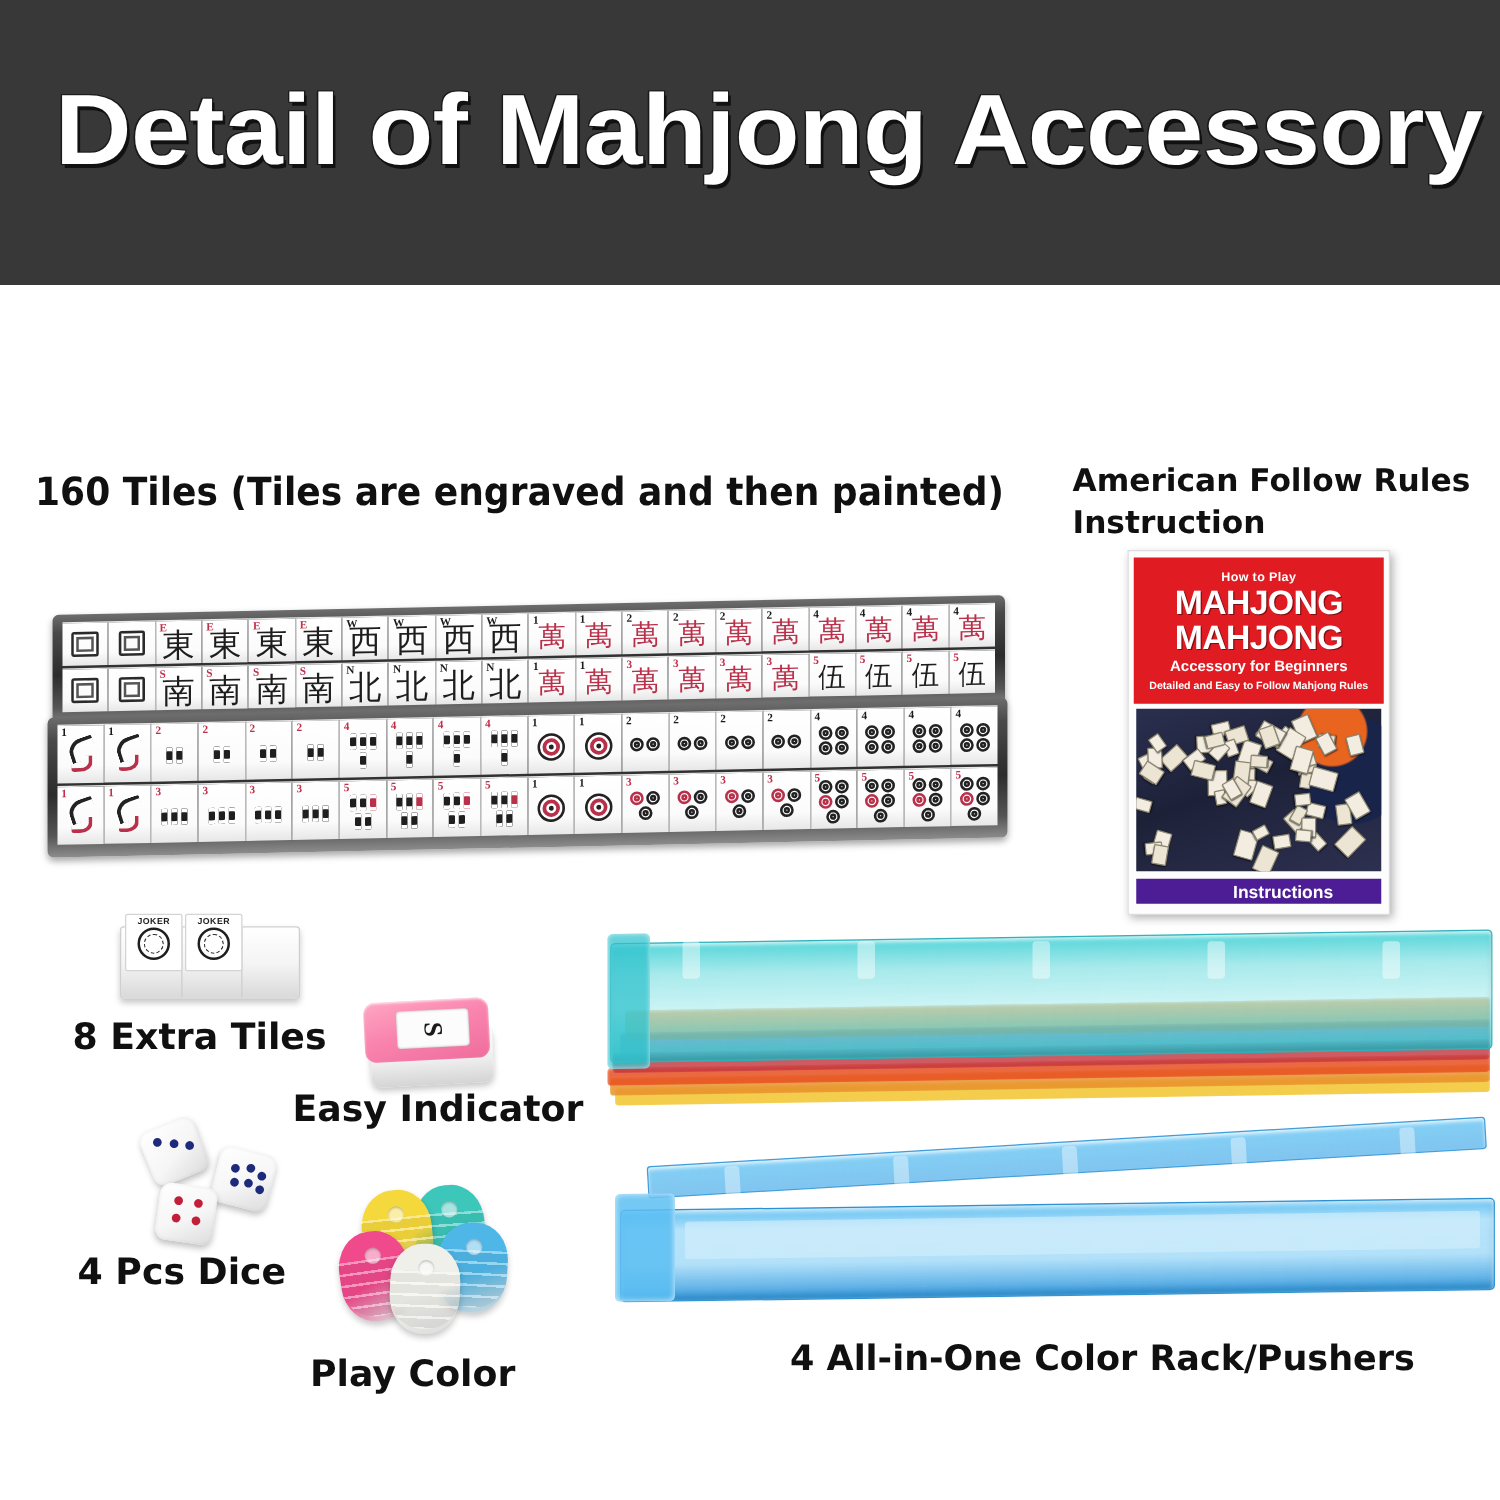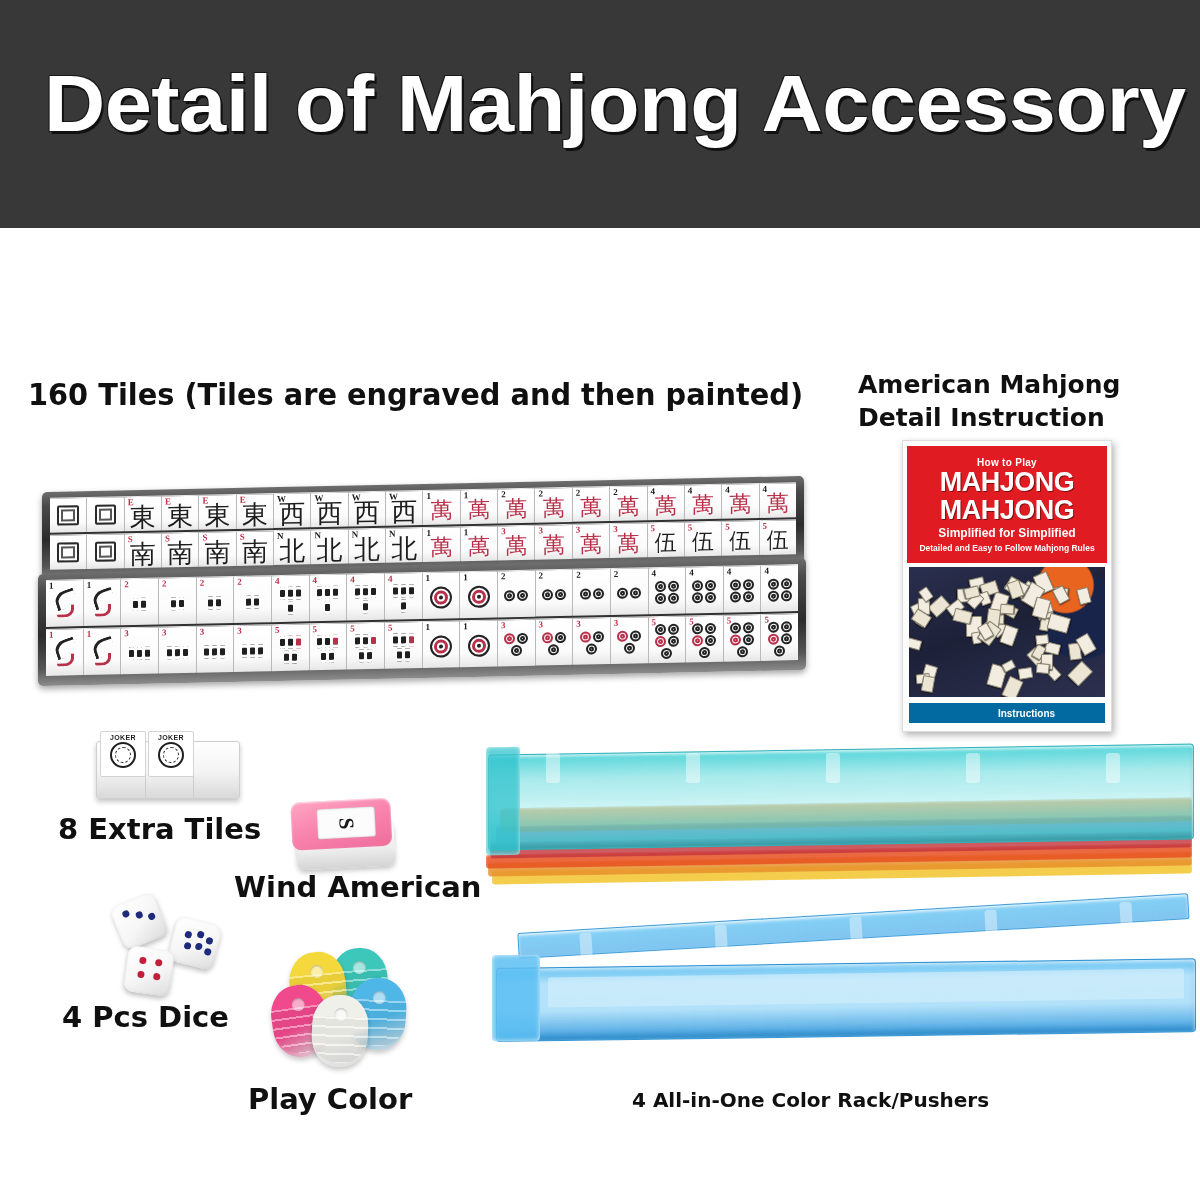--- a/index.html
+++ b/index.html
@@ -41,21 +41,21 @@
     font-weight: 600;
     white-space: nowrap;
   }
 
   .cap-tiles      { left: 28px;  top: 376px; font-size: 31px; transform: scaleX(0.93); transform-origin: left top; font-weight: 700; }
   .cap-rules      { left: 858px; top: 368px; font-size: 25px; line-height: 33px; white-space: normal; width: 330px; font-weight: 700; }
   .cap-extra      { left: 58px;  top: 812px; font-size: 29px; font-weight: 700; }
   .cap-wind       { left: 234px; top: 870px; font-size: 29px; font-weight: 700; }
   .cap-dice       { left: 62px;  top: 1000px;font-size: 29px; font-weight: 700; }
   .cap-money      { left: 248px; top: 1082px;font-size: 29px; font-weight: 700; }
-  .cap-racks      { left: 632px; top: 1070px;font-size: 20px; font-weight: 700; margin-top: 18px; }
+  .cap-racks      { left: 632px; top: 1070px;font-size: 28px; font-weight: 700; }
 
   
   .tray {
     position: absolute;
     background: linear-gradient(180deg,#6d6d6d 0%,#4a4a4a 16%,#2c2c2c 55%,#555 85%,#8c8c8c 100%);
     border-radius: 5px;
     box-shadow: 0 3px 6px rgba(0,0,0,.35);
     overflow: hidden;
   }
   .tray-inner {
@@ -159,22 +159,22 @@
     background:
       radial-gradient(circle at 80% 14%, #e8641f 0 14%, transparent 15%),
       radial-gradient(circle at 88% 38%, #19244a 0 22%, transparent 23%),
       linear-gradient(160deg, #2a2f4f 0%, #1d2138 45%, #2d3150 100%);
     overflow: hidden;
   }
   .pt { position: absolute; background: #f2ede0; border: .5px solid #8c8672; border-radius: 1px;
         box-shadow: 0 1px 1px rgba(0,0,0,.5); }
   .book-bottom {
     position: absolute; left: 6px; bottom: 8px; right: 6px; height: 20px;
-    background: #0369a1;
-    color: #fff; font-size: 10px; font-weight: bold;
+    background: #4c1d95;
+    color: #fff; font-size: 14px; font-weight: bold;
     display:flex; align-items:center; justify-content:center;
     font-family: "Liberation Sans", sans-serif;
     padding-left: 39px;
   }
 
   
   .joker-stack { position: absolute; left: 96px; top: 735px; width: 148px; height: 72px; }
   .jk-body {
     position:absolute; left:0; top:6px; width:144px; height:58px;
     background: linear-gradient(180deg,#ffffff 0%,#f4f4f4 52%,#d9d9d9 100%);
@@ -244,23 +244,23 @@
   .rack-single { position:absolute; left:490px; top:905px; width:710px; height:150px; }
 </style>
 </head>
 <body>
 
 <div class="banner">
   <div class="banner-title">Detail of Mahjong Accessory</div>
 </div>
 
 <div class="caption cap-tiles">160 Tiles (Tiles are engraved and then painted)</div>
-<div class="caption cap-rules">American Mahjong Detail Instruction</div>
+<div class="caption cap-rules">American Follow Rules Instruction</div>
 <div class="caption cap-extra">8 Extra Tiles</div>
-<div class="caption cap-wind">Wind American</div>
+<div class="caption cap-wind">Easy Indicator</div>
 <div class="caption cap-dice">4 Pcs Dice</div>
 <div class="caption cap-money">Play Color</div>
 <div class="caption cap-racks">4 All-in-One Color Rack/Pushers</div>
 
 <div id="tray-host">
     <div class="tray" style="left: 42px; top: 484px; width: 762px; height: 88px; transform: skewY(-1.2deg);">
       <div class="tray-inner">
         <div class="tray-row">
           <div class="tile">
             <div class="tile-blank-frame"></div>
@@ -743,21 +743,21 @@
         </div>
       </div>
     </div>
   </div>
 
 <div class="book">
   <div class="book-top">
     <div class="bk-howto">How to Play</div>
     <div class="bk-am">MAHJONG</div>
     <div class="bk-mj">MAHJONG</div>
-    <div class="bk-simp">Simplified for Simplified</div>
+    <div class="bk-simp">Accessory for Beginners</div>
     <div class="bk-det">Detailed and Easy to Follow Mahjong Rules</div>
   </div>
   <div class="book-photo" id="book-photo">
       <span class="pt" style="width: 12.4329px; height: 16.7844px; left: 50.4711%; top: 9.93085%; transform: rotate(-46.0841deg);"></span>
       <span class="pt" style="width: 12.5447px; height: 16.9353px; left: 7.07022%; top: 75.5829%; transform: rotate(16.0957deg);"></span>
       <span class="pt" style="width: 10.9911px; height: 14.838px; left: 70.3129%; top: 56.54%; transform: rotate(-76.2153deg);"></span>
       <span class="pt" style="width: 10.6455px; height: 14.3715px; left: 60.4769%; top: 13.5861%; transform: rotate(10.8719deg);"></span>
       <span class="pt" style="width: 10.2334px; height: 13.8151px; left: 4.50656%; top: 80.7644%; transform: rotate(84.5795deg);"></span>
       <span class="pt" style="width: 12.1096px; height: 16.3479px; left: 86.0131%; top: 16.2662%; transform: rotate(-14.537deg);"></span>
       <span class="pt" style="width: 13.7031px; height: 18.4992px; left: 25.2743%; top: 14.6533%; transform: rotate(87.4113deg);"></span>

